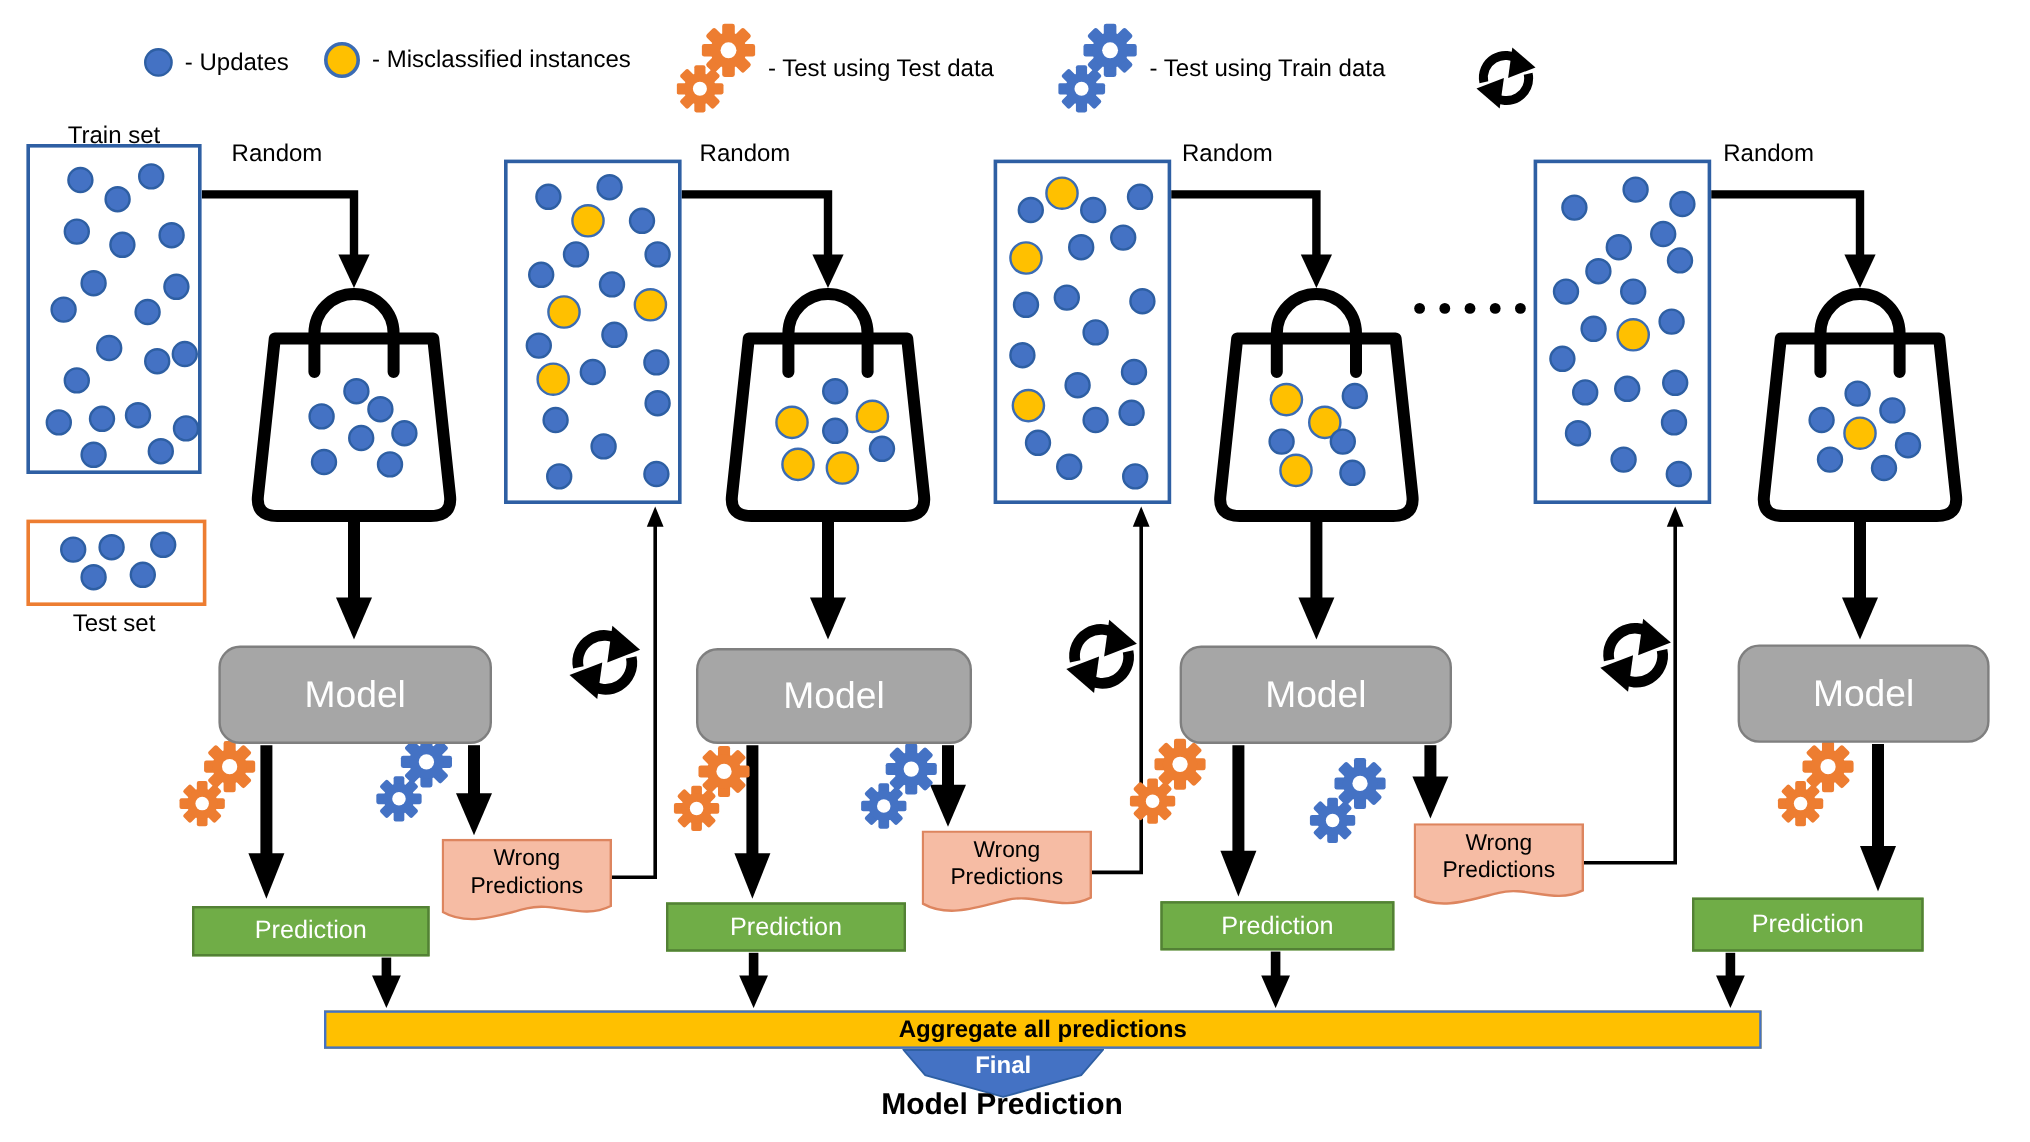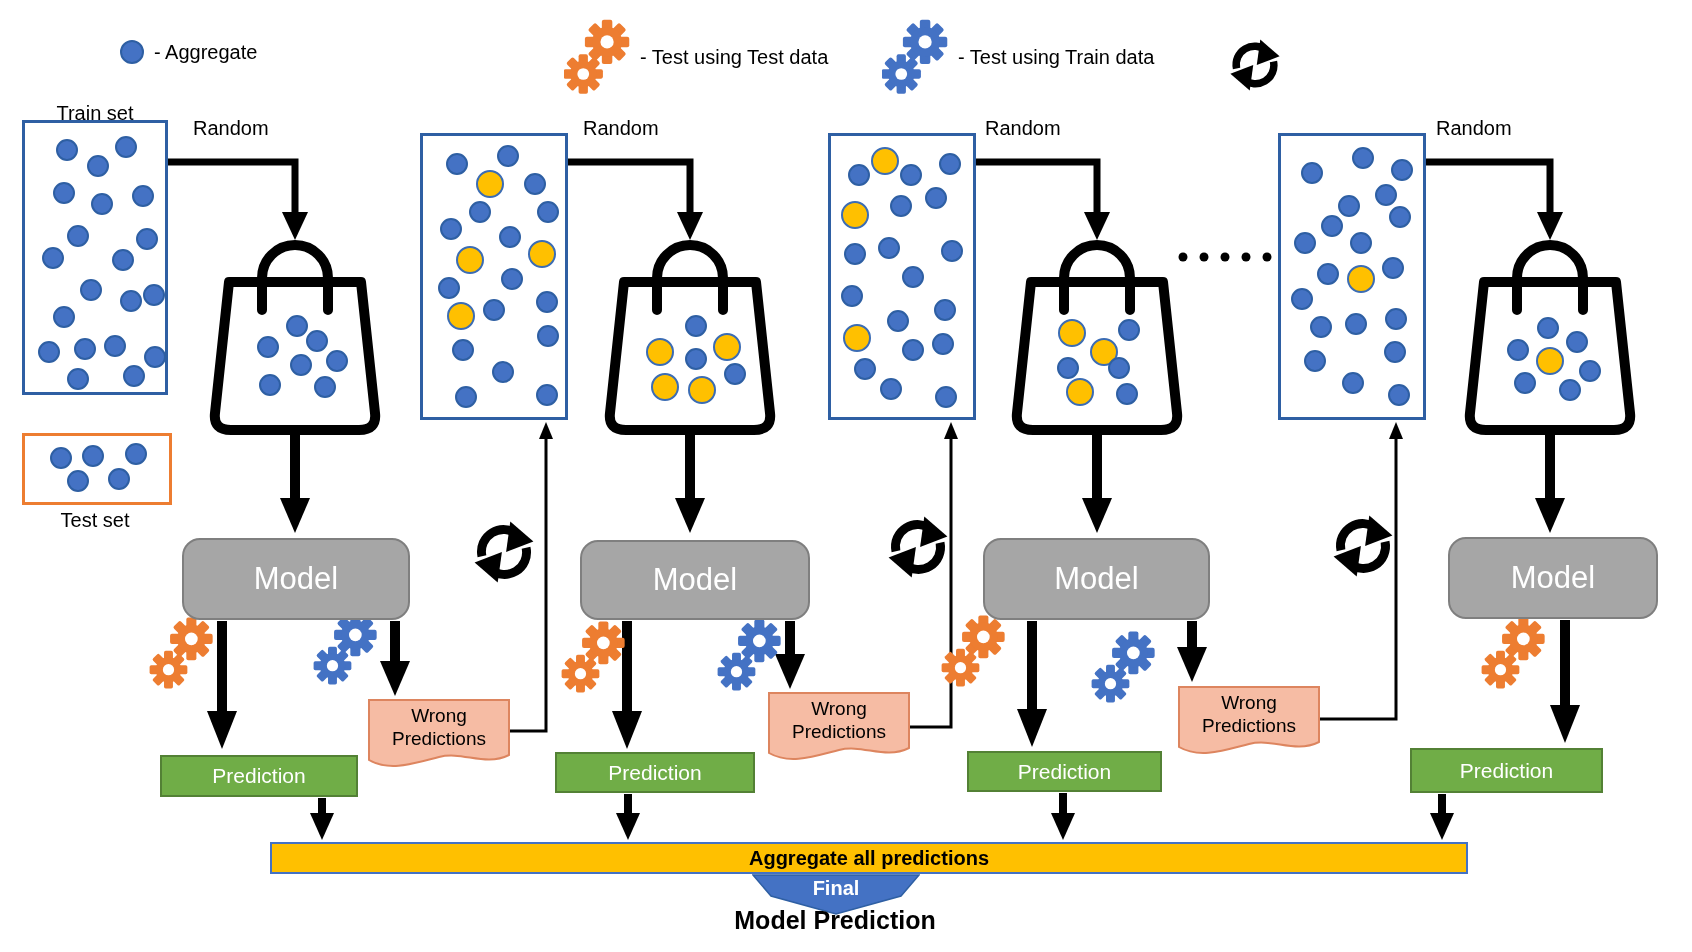--- a/index.html
+++ b/index.html
@@ -199,21 +199,25 @@
       <circle cx="1183" cy="257" r="4.5"></circle>
         <circle cx="1204" cy="257" r="4.5"></circle>
       <circle cx="1225" cy="257" r="4.5"></circle>
         <circle cx="1246" cy="257" r="4.5"></circle>
       <circle cx="1267" cy="257" r="4.5"></circle>
     </g>
   </svg>
 
   <div class="legend-item" style="left:120px; top:40px">
     <span class="lg-dot b"></span>
-    <span>- Aggregate</span>
+    <span>- Updates</span>
+  </div>
+  <div class="legend-item" style="left:270px; top:35px">
+    <span class="lg-dot y"></span>
+    <span>- Misclassified instances</span>
   </div>
   <div class="legend-item" style="left:564px; top:18px">
     <svg width="66" height="79" viewBox="0 0 72 86" xmlns:xlink="http://www.w3.org/1999/xlink">
         <use href="#gearpair" xlink:href="#gearpair" style="color:var(--gear-test)"></use>
       </svg>
     <span>- Test using Test data</span>
   </div>
   <div class="legend-item" style="left:882px; top:18px">
     <svg width="66" height="79" viewBox="0 0 72 86" xmlns:xlink="http://www.w3.org/1999/xlink">
         <use href="#gearpair" xlink:href="#gearpair" style="color:var(--gear-train)"></use>

